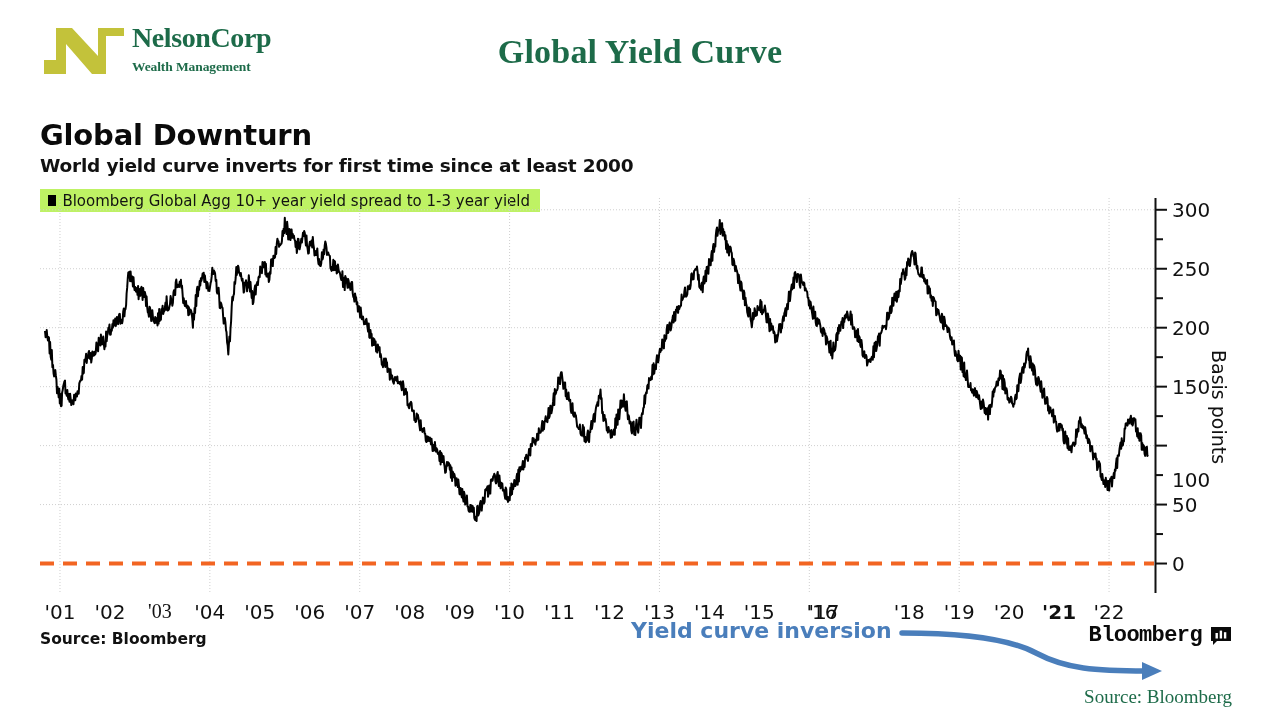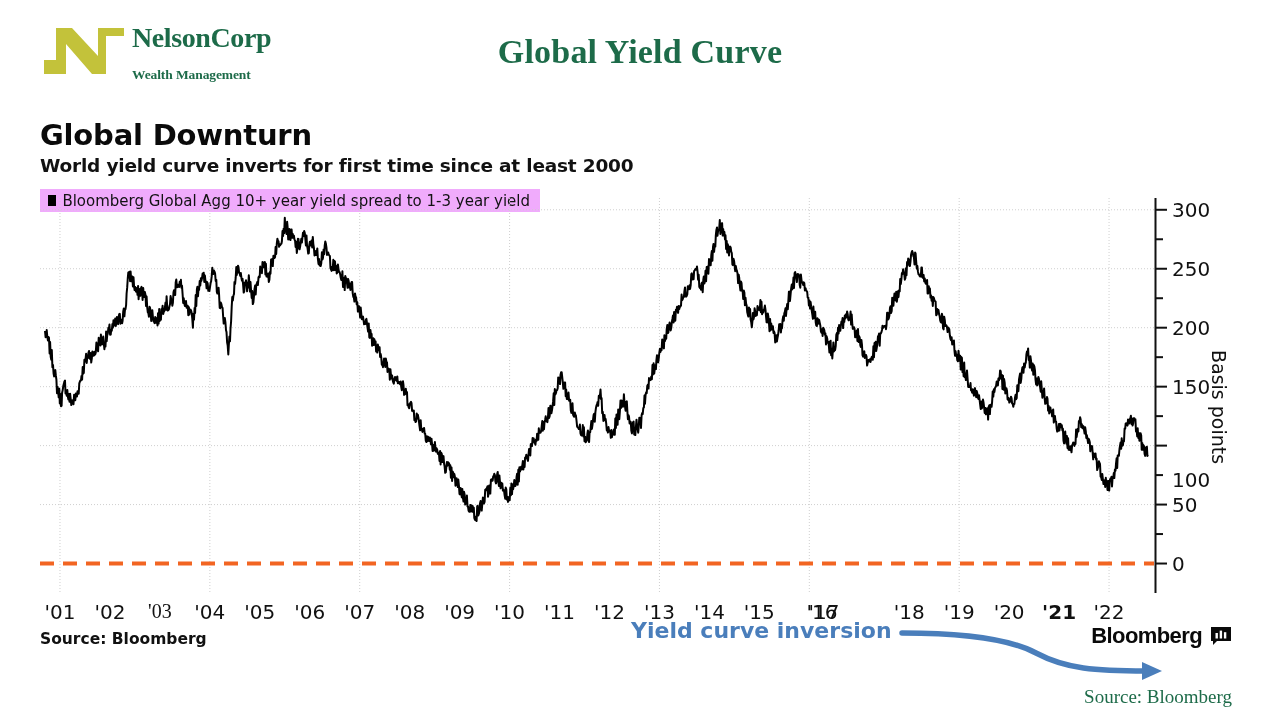--- a/index.html
+++ b/index.html
@@ -44,21 +44,21 @@
     letter-spacing: -0.4px;
     line-height: 1.02;
     white-space: nowrap;
   }
   #logo-tagline {
     font-family: "Liberation Serif", serif;
     font-weight: bold;
     font-size: 13.5px;
     color: #1d6b49;
     letter-spacing: -0.1px;
-    margin-top: 14px;
+    margin-top: 6px;
     white-space: nowrap;
   }
 
   #slide-title {
     position: absolute;
     left: 0;
     top: 33px;
     width: 1280px;
     text-align: center;
     font-family: "Liberation Serif", serif;
@@ -97,21 +97,21 @@
     font-size: 18.5px;
     color: #111111;
     letter-spacing: -0.2px;
   }
 
   #legend-bar {
     position: absolute;
     left: 4px;
     top: 71px;
     height: 23px;
-    background: #f0abfc;
+    background: #bef264;
     display: flex;
     align-items: center;
     padding: 0 10px 0 8px;
     box-sizing: border-box;
   }
   #legend-swatch {
     width: 11px;
     height: 11px;
     background: #000000;
     display: inline-block;
@@ -196,21 +196,21 @@
   }
   #bloomberg-brand {
     position: absolute;
     right: 16px;
     top: 505px;
     display: flex;
     align-items: center;
     gap: 8px;
   }
   #bloomberg-wordmark {
-    font-family: Liberation Sans, sans-serif;
+    font-family: Liberation Mono, monospace;
     font-weight: bold;
     font-size: 22px;
     color: #0a0a0a;
     letter-spacing: -0.6px;
   }
 
   
   #annotation-label {
     position: absolute;
     left: 595px;

